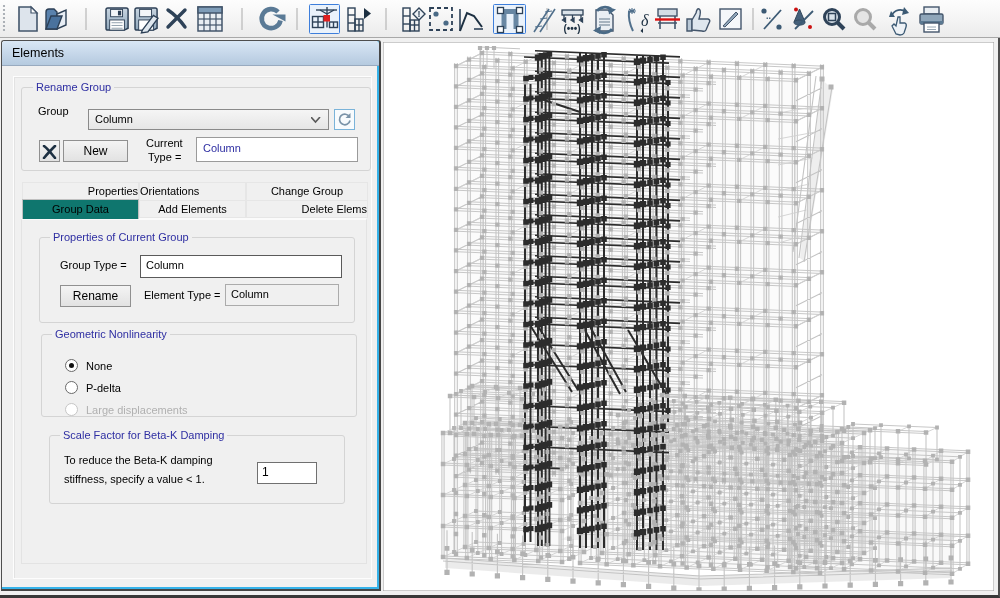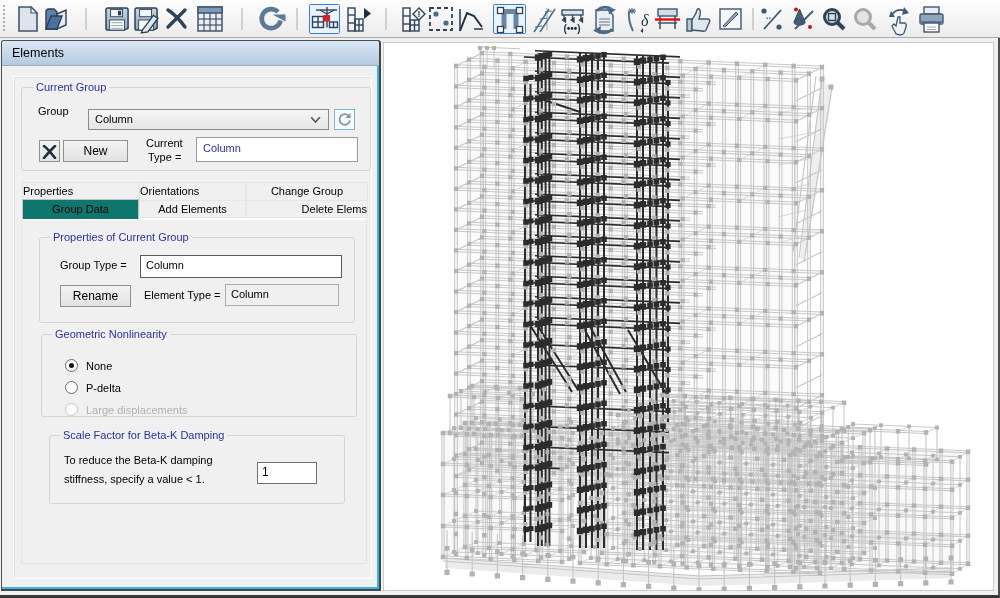--- a/index.html
+++ b/index.html
@@ -283,21 +283,21 @@
     </svg>
 
 <div style="position:absolute;left:1px;top:40px;width:380px;height:551px;background:#f0f0f0;border:1px solid #4e4e4e;border-right:2px solid #464646;border-bottom:2px solid #464646;box-shadow:inset -2px -2px 0 #35b2e9;border-radius:3px 3px 0 0">
   <div style="position:absolute;left:0;top:0;right:0;height:25px;background:linear-gradient(#d9e7f5,#c3d5e8 60%,#b5cadf);border-bottom:1px solid #98aabf;border-radius:3px 3px 0 0">
     <span style="position:absolute;left:10px;top:5px;font-size:12.5px;color:#000">Elements</span>
   </div>
 
   <div style="position:absolute;left:11px;top:35px;width:359px;height:503px;border:1px solid #fdfdfd;box-shadow:inset 1px 1px 0 #e2e2e2"></div>
 
   <div class="gb" style="left:19px;top:46px;width:350px;height:84px"></div>
-  <span class="lbl blue" style="left:31px;top:40px;background:#f0f0f0;padding:0 3px">Current Group</span>
+  <span class="lbl blue" style="left:31px;top:40px;background:#f0f0f0;padding:0 3px">Rename Group</span>
   <span class="lbl" style="left:36px;top:64px">Group</span>
   <div style="position:absolute;left:86px;top:68px;width:241px;height:21px;background:linear-gradient(#f5f5f5,#e6e6e6);border:1px solid #8a8a8a">
     <span style="position:absolute;left:6px;top:3px;font-size:11px">Column</span>
     <svg width="10" height="7" style="position:absolute;right:7px;top:7px">
           <path d="M0 0 L4.5 5 L9 0" fill="none" stroke="#5a5a5a" stroke-width="1.6"></path>
         </svg>
   </div>
   <div style="position:absolute;left:332px;top:68px;width:21px;height:21px;background:#f8fbfd;border:1px solid #7ab3d9">
     <svg width="15" height="15" style="position:absolute;left:2px;top:2px">
           <path d="M12.5 5 A5.3 5.3 0 1 0 13 8.5" fill="none" stroke="#7a93a8" stroke-width="1.7"></path>
@@ -313,21 +313,21 @@
         </svg>
   </div>
   <div class="btn" style="left:61px;top:99px;width:65px;height:22px;line-height:20px">New</div>
   <span class="lbl" style="left:144px;top:96px">Current</span>
   <span class="lbl" style="left:146px;top:110px">Type =</span>
   <div style="position:absolute;left:194px;top:96px;width:162px;height:25px;background:#fff;border:1px solid #9a9a9a">
     <span style="position:absolute;left:6px;top:4px;font-size:11px;color:#2e2ea2">Column</span>
   </div>
 
   <div style="position:absolute;left:20px;top:141px;width:346px;height:36px;font-size:11px">
-    <div style="position:absolute;left:0;top:0;width:117px;height:18px;border:1px solid #e6e6e6;border-bottom:none;text-align:left;line-height:17px">Properties</div>
+    <div style="position:absolute;left:0;top:0;width:117px;height:18px;border:1px solid #e6e6e6;border-bottom:none;text-align:right;line-height:17px">Properties</div>
     <div style="position:absolute;left:117px;top:0;width:107px;height:18px;border:1px solid #e6e6e6;border-bottom:none;text-align:left;line-height:17px">Orientations</div>
     <div style="position:absolute;left:224px;top:0;width:122px;height:18px;border:1px solid #e6e6e6;border-bottom:none;text-align:center;line-height:17px">Change Group</div>
     <div style="position:absolute;left:117px;top:18px;width:107px;height:18px;border:1px solid #e6e6e6;text-align:center;line-height:17px">Add Elements</div>
     <div style="position:absolute;left:224px;top:18px;width:122px;height:18px;border:1px solid #e6e6e6;text-align:right;line-height:17px">Delete Elems</div>
     <div style="position:absolute;left:0;top:17px;width:117px;height:20px;background:#0f766e;border:1px solid #c0c0c0;border-bottom:none;text-align:center;line-height:19px;z-index:2">Group Data</div>
   </div>
 
   <div style="position:absolute;left:19px;top:177px;width:346px;height:346px;border:1px solid #e3e3e3;border-top:2px solid #fbfbfb"></div>
 
   <div class="gb" style="left:37px;top:196px;width:316px;height:86px">

